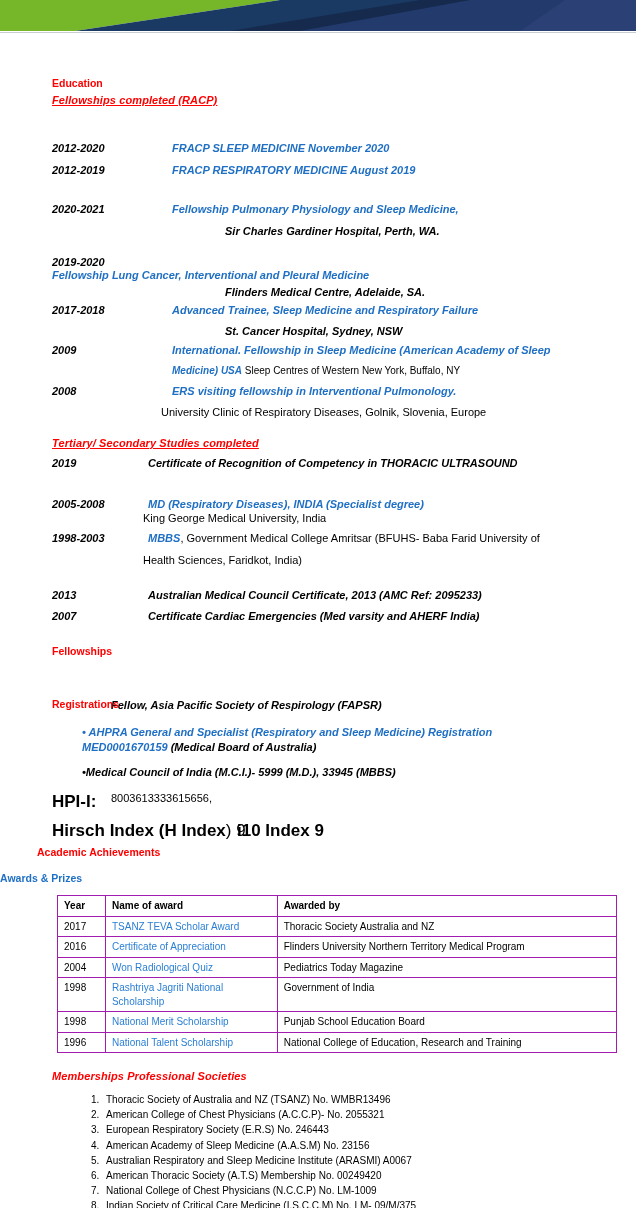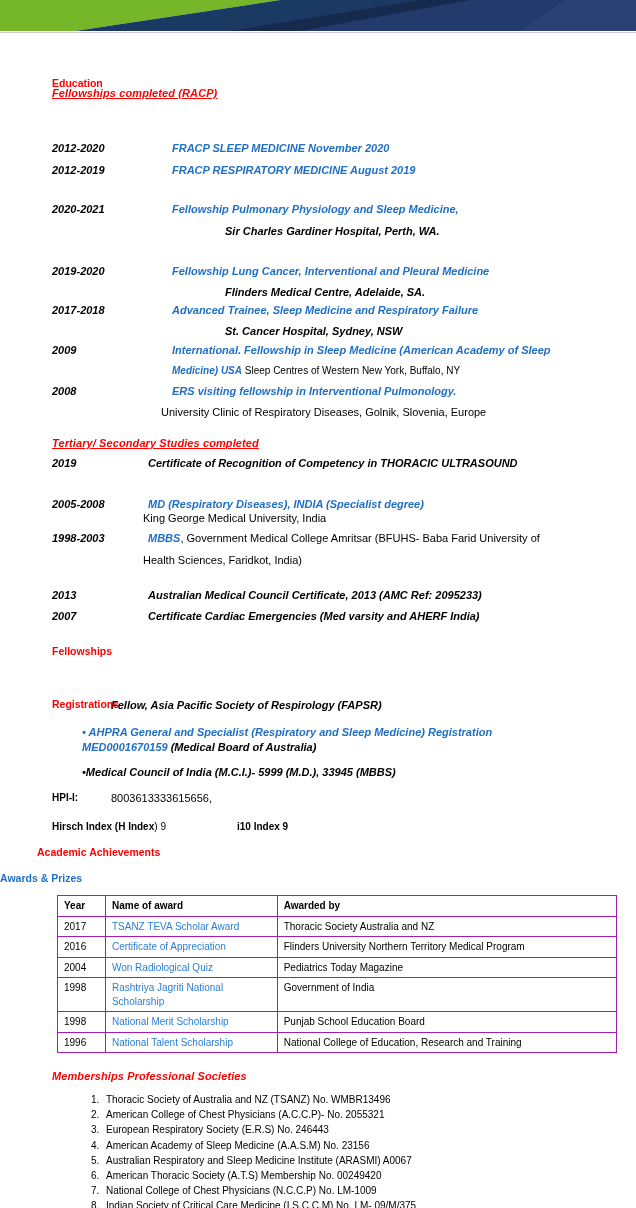--- a/index.html
+++ b/index.html
@@ -108,21 +108,21 @@
   .abs { position: absolute; }
 
   
   .bullet-line {
     font-size: 11px;
     line-height: 1.45;
   }
 
   
   .idx {
-    font-size: 10px;
+    font-size: 17px;
     font-weight: bold;
   }
   .idx .light { font-weight: normal; }
 
   
   table.awards {
     position: absolute;
     left: 57px;
     top: 861px;
     width: 560px;
@@ -172,39 +172,39 @@
     <polygon points="565,0 636,0 636,31 520,31" fill="#2b4075"></polygon>
     <polygon points="420,0 470,0 300,31 230,31" fill="#152a4d"></polygon>
   </svg>
   <div class="banner-rule"></div>
 </div>
 
 <div class="page">
 
   <div class="abs h-red" style="top:43px;left:0;">Education</div>
 
-  <div class="abs h-red-ital-ul" style="top:53px;left:0;">Fellowships completed (RACP)</div>
+  <div class="abs h-red-ital-ul" style="top:60px;left:0;">Fellowships completed (RACP)</div>
 
   <div class="abs row" style="top:107px;left:0;">
     <span class="year w120">2012-2020</span>
     <span class="content bi-blue">FRACP SLEEP MEDICINE November 2020</span>
   </div>
 
   <div class="abs row" style="top:129px;left:0;">
     <span class="year w120">2012-2019</span>
     <span class="content bi-blue">FRACP RESPIRATORY MEDICINE August 2019</span>
   </div>
 
   <div class="abs row" style="top:168px;left:0;">
     <span class="year w120">2020-2021</span>
     <span class="content bi-blue">Fellowship Pulmonary Physiology and Sleep Medicine,</span>
   </div>
   <div class="abs sub" style="top:190px;left:225px;">Sir Charles Gardiner Hospital, Perth, WA.</div>
 
-  <div class="abs row" style="top:230px;left:0;">
+  <div class="abs row" style="top:222px;left:0;flex-direction:column;">
     <span class="year w120">2019-2020</span>
     <span class="content bi-blue">Fellowship Lung Cancer, Interventional and Pleural Medicine</span>
   </div>
   <div class="abs sub" style="top:251px;left:225px;">Flinders Medical Centre, Adelaide, SA.</div>
 
   <div class="abs row" style="top:269px;left:0;">
     <span class="year w120">2017-2018</span>
     <span class="content bi-blue">Advanced Trainee, Sleep Medicine and Respiratory Failure</span>
   </div>
   <div class="abs sub" style="top:290px;left:225px;">St. Cancer Hospital, Sydney, NSW</div>

